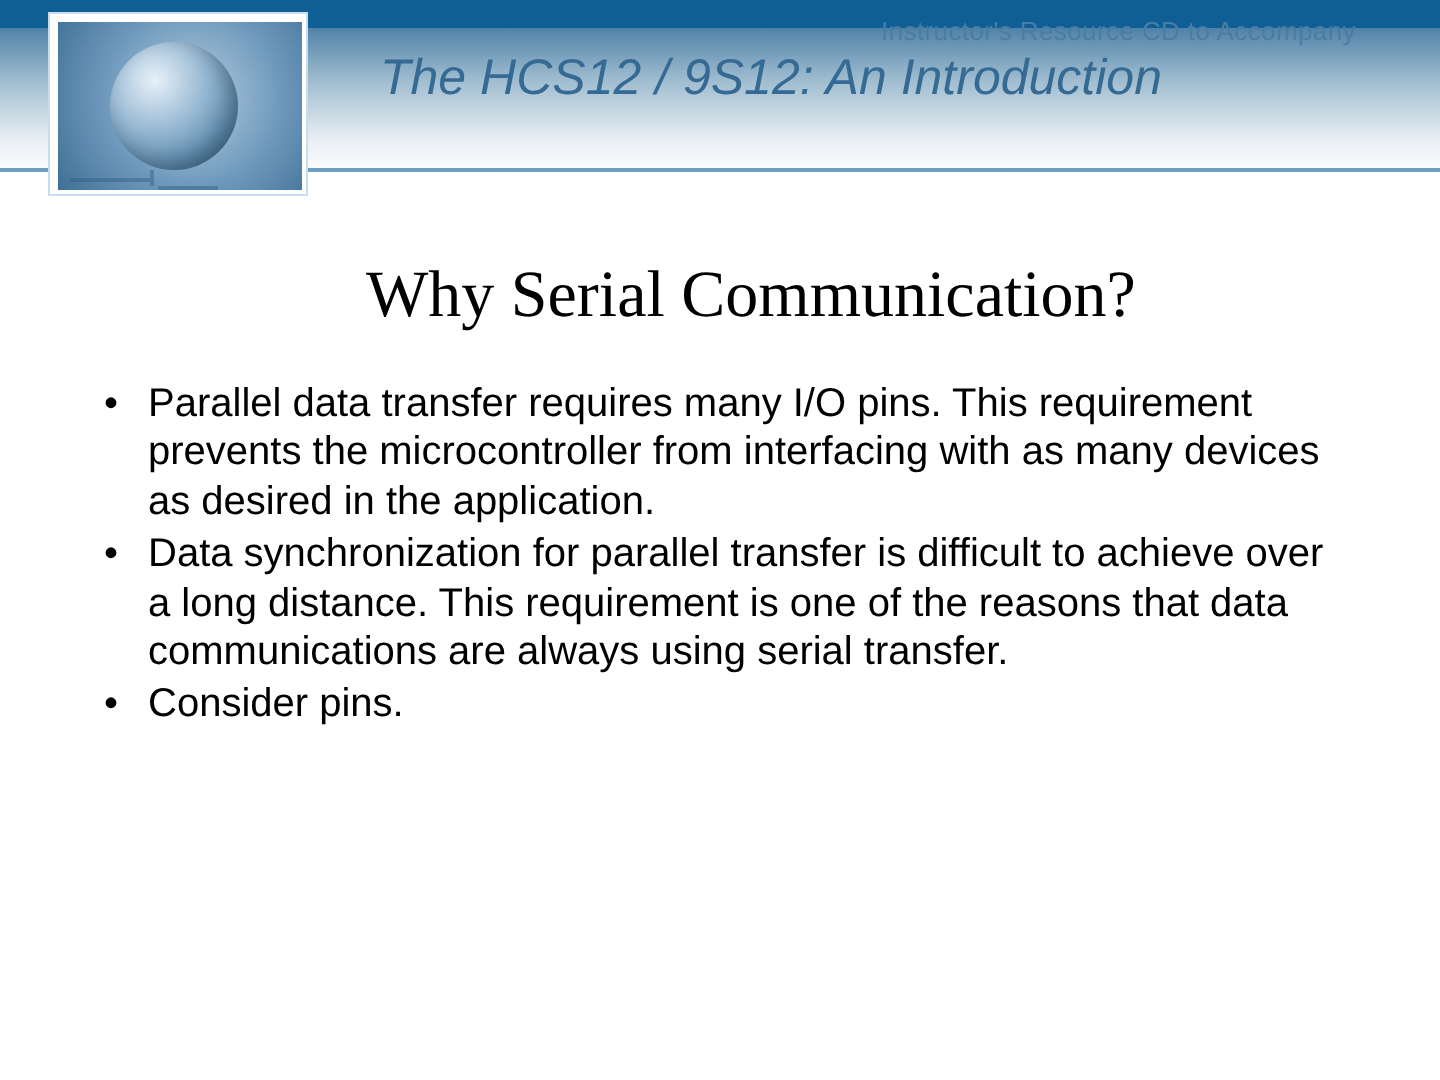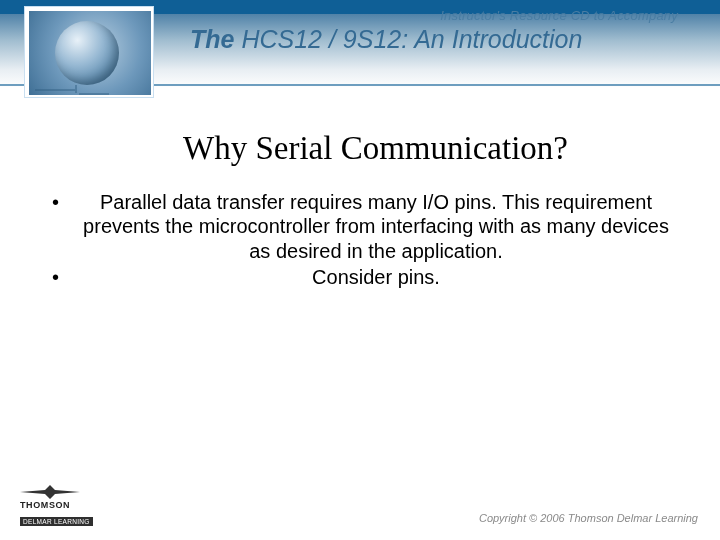--- a/index.html
+++ b/index.html
@@ -14,28 +14,28 @@
   .logo-canvas { position: absolute; top: 4px; left: 4px; width: 122px; height: 84px;
     background: radial-gradient(circle at 55% 45%, #b7cfe1 0%, #6d98bb 55%, #3f6f95 100%); }
   .logo-canvas .globe { position: absolute; top: 10px; left: 26px; width: 64px; height: 64px; border-radius: 50%;
     background: radial-gradient(circle at 35% 30%, #e8f1f8 0%, #99bad4 40%, #4c7ea4 80%);
     box-shadow: inset -4px -4px 10px rgba(0,0,0,.25); }
   .logo-canvas .trace { position: absolute; background: #2e5d80; opacity: .45; }
   .t1 { top: 78px; left: 6px; width: 40px; height: 2px; }
   .t2 { top: 74px; left: 46px; width: 2px; height: 8px; }
   .t3 { top: 82px; left: 50px; width: 30px; height: 2px; }
   .header-text { position: absolute; top: 8px; left: 190px; width: 510px; color: #346a93; }
-  .tagline { font-style: italic; font-size: 13px; color: #4a7da3; text-align: right; padding-right: 22px; letter-spacing: .2px; }
+  .tagline { font-size: 13px; color: #4a7da3; text-align: right; padding-right: 22px; letter-spacing: .2px; }
   .booktitle { font-size: 25px; font-style: italic; font-weight: normal; color: #346a93; padding-top: 2px; }
-  .booktitle .thin { font-weight: 700; }
+  .booktitle .thin { font-weight: 400; }
   .author { font-style: italic; font-size: 13px; color: #6e95b3; text-align: right; padding-right: 22px; padding-top: 2px; letter-spacing: .3px; }
   .slide-title { position: absolute; top: 130px; left: 0; width: 720px; text-align: center; font-size: 33px; color: #000; font-family: "Times New Roman", Times, serif; padding-left: 31px; }
   .body { position: absolute; top: 190px; left: 48px; width: 630px; }
   .bullets { list-style: none; }
-  .bullets li { position: relative; padding-left: 26px; font-size: 20px; line-height: 1.22; color: #000; margin-bottom: 2px; text-align: center; }
+  .bullets li { position: relative; padding-left: 26px; font-size: 20px; line-height: 1.22; color: #000; margin-bottom: 2px; }
   .bullets li::before { content: "•"; position: absolute; left: 4px; top: 0; font-size: 20px; }
   .footer { position: absolute; bottom: 8px; left: 0; width: 720px; height: 36px; }
   .thomson-logo { position: absolute; left: 20px; bottom: 4px; }
   .thomson-star { width: 60px; height: 14px; position: relative; }
   .thomson-star svg { display: block; }
   .thomson-word { font-size: 9px; letter-spacing: .6px; font-weight: bold; color: #222; margin-top: 1px; }
   .delmar { font-size: 6.5px; background: #2f2f2f; color: #fff; padding: 1px 3px; display: inline-block; letter-spacing: .3px; margin-top: 1px; }
   .copyright { position: absolute; right: 22px; bottom: 8px; font-size: 11px; font-style: italic; color: #8a8a8a; }
 </style>
 </head>
@@ -61,30 +61,19 @@
         <span class="thin">The </span><span>HCS12 / 9S12: An Introduction</span>
       </div>
     </div>
   </div>
 
   <div class="slide-title">Why Serial Communication?</div>
 
   <div class="body">
     <ul class="bullets">
       <li>Parallel data transfer requires many I/O pins. This requirement prevents the microcontroller from interfacing with as many devices as desired in the application.</li>
+      <li> Data synchronization for parallel transfer is difficult to achieve over a long distance. This requirement is one of the reasons that data communications are always using serial transfer.</li>
       <li> Consider pins.</li>
     </ul>
   </div>
 
-  <div class="footer">
-    <div class="thomson-logo">
-      <div class="thomson-star">
-        <svg width="60" height="14" viewBox="0 0 60 14">
-          <path d="M0 7 L25 5 L30 0 L35 5 L60 7 L35 9 L30 14 L25 9 Z" fill="#333"></path>
-        </svg>
-      </div>
-      <div class="thomson-word">THOMSON</div>
-      <div class="delmar">DELMAR LEARNING</div>
-    </div>
-    <div class="copyright">Copyright © 2006 Thomson Delmar Learning</div>
-  </div>
 
 </div>
 
 </body></html>

